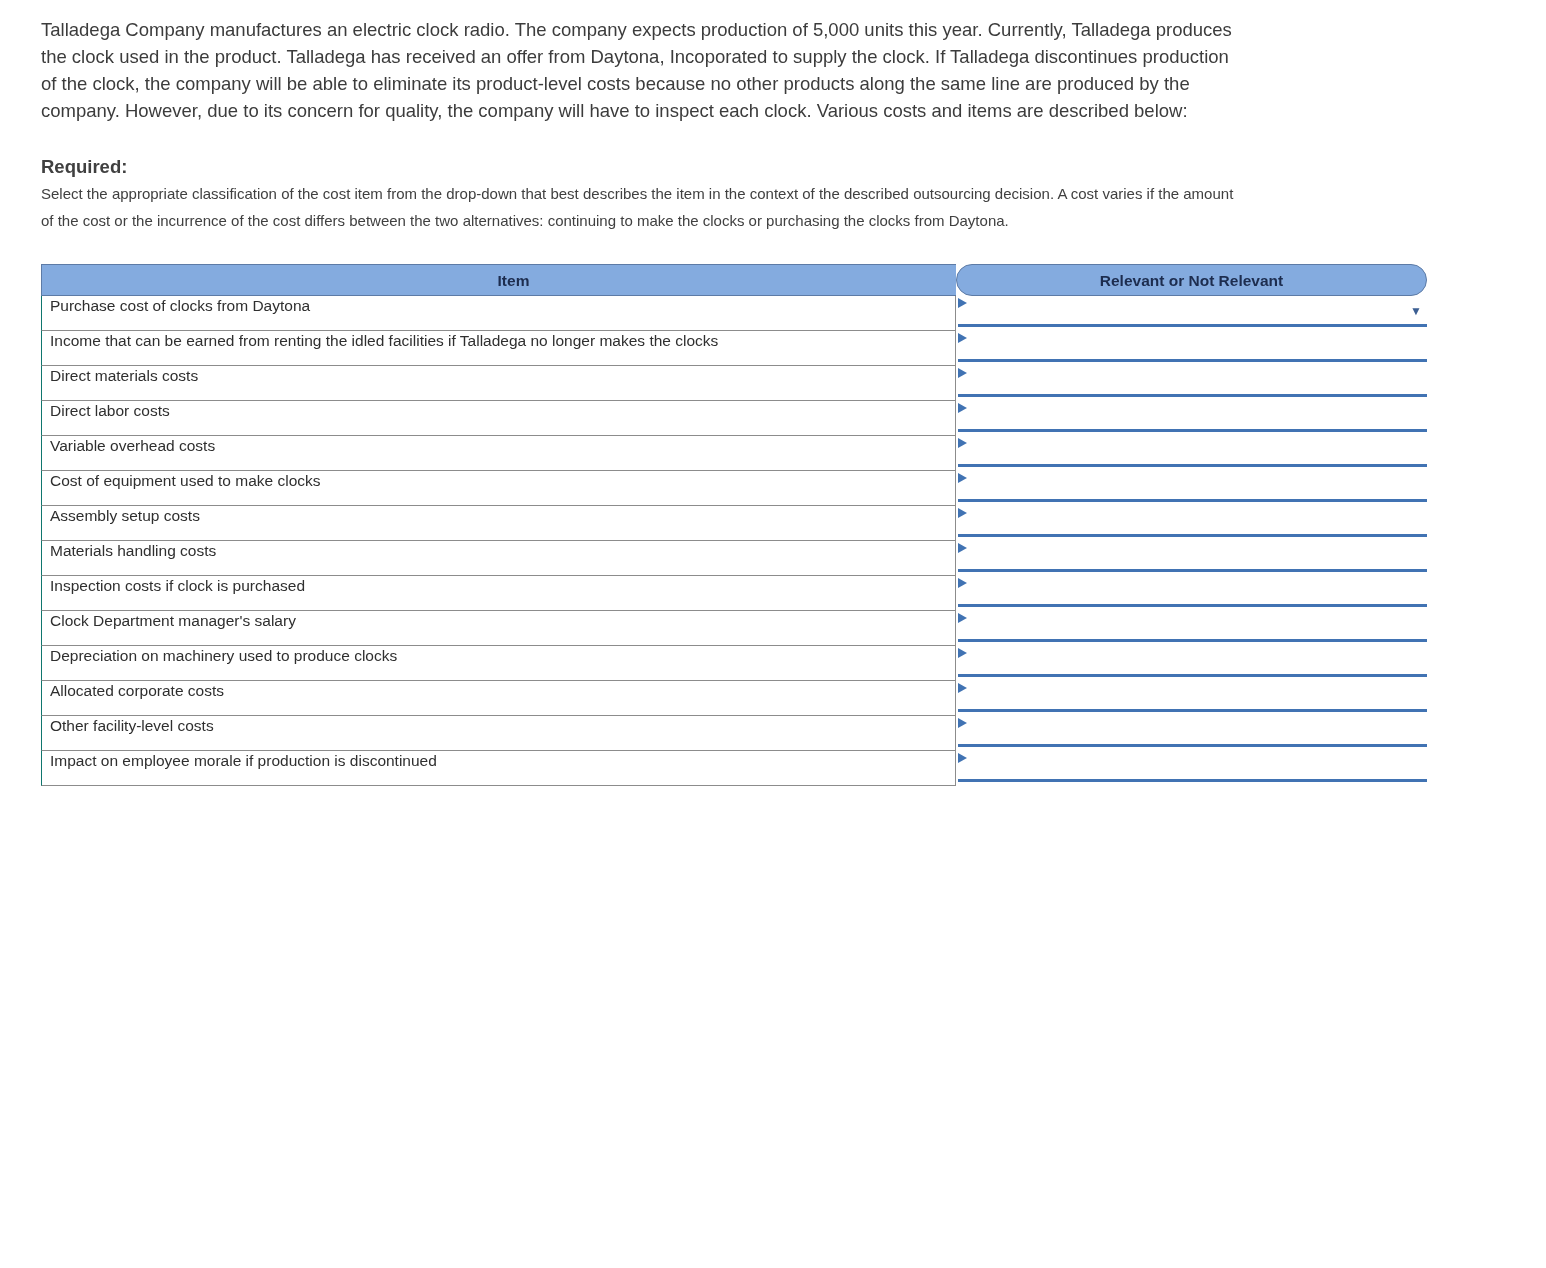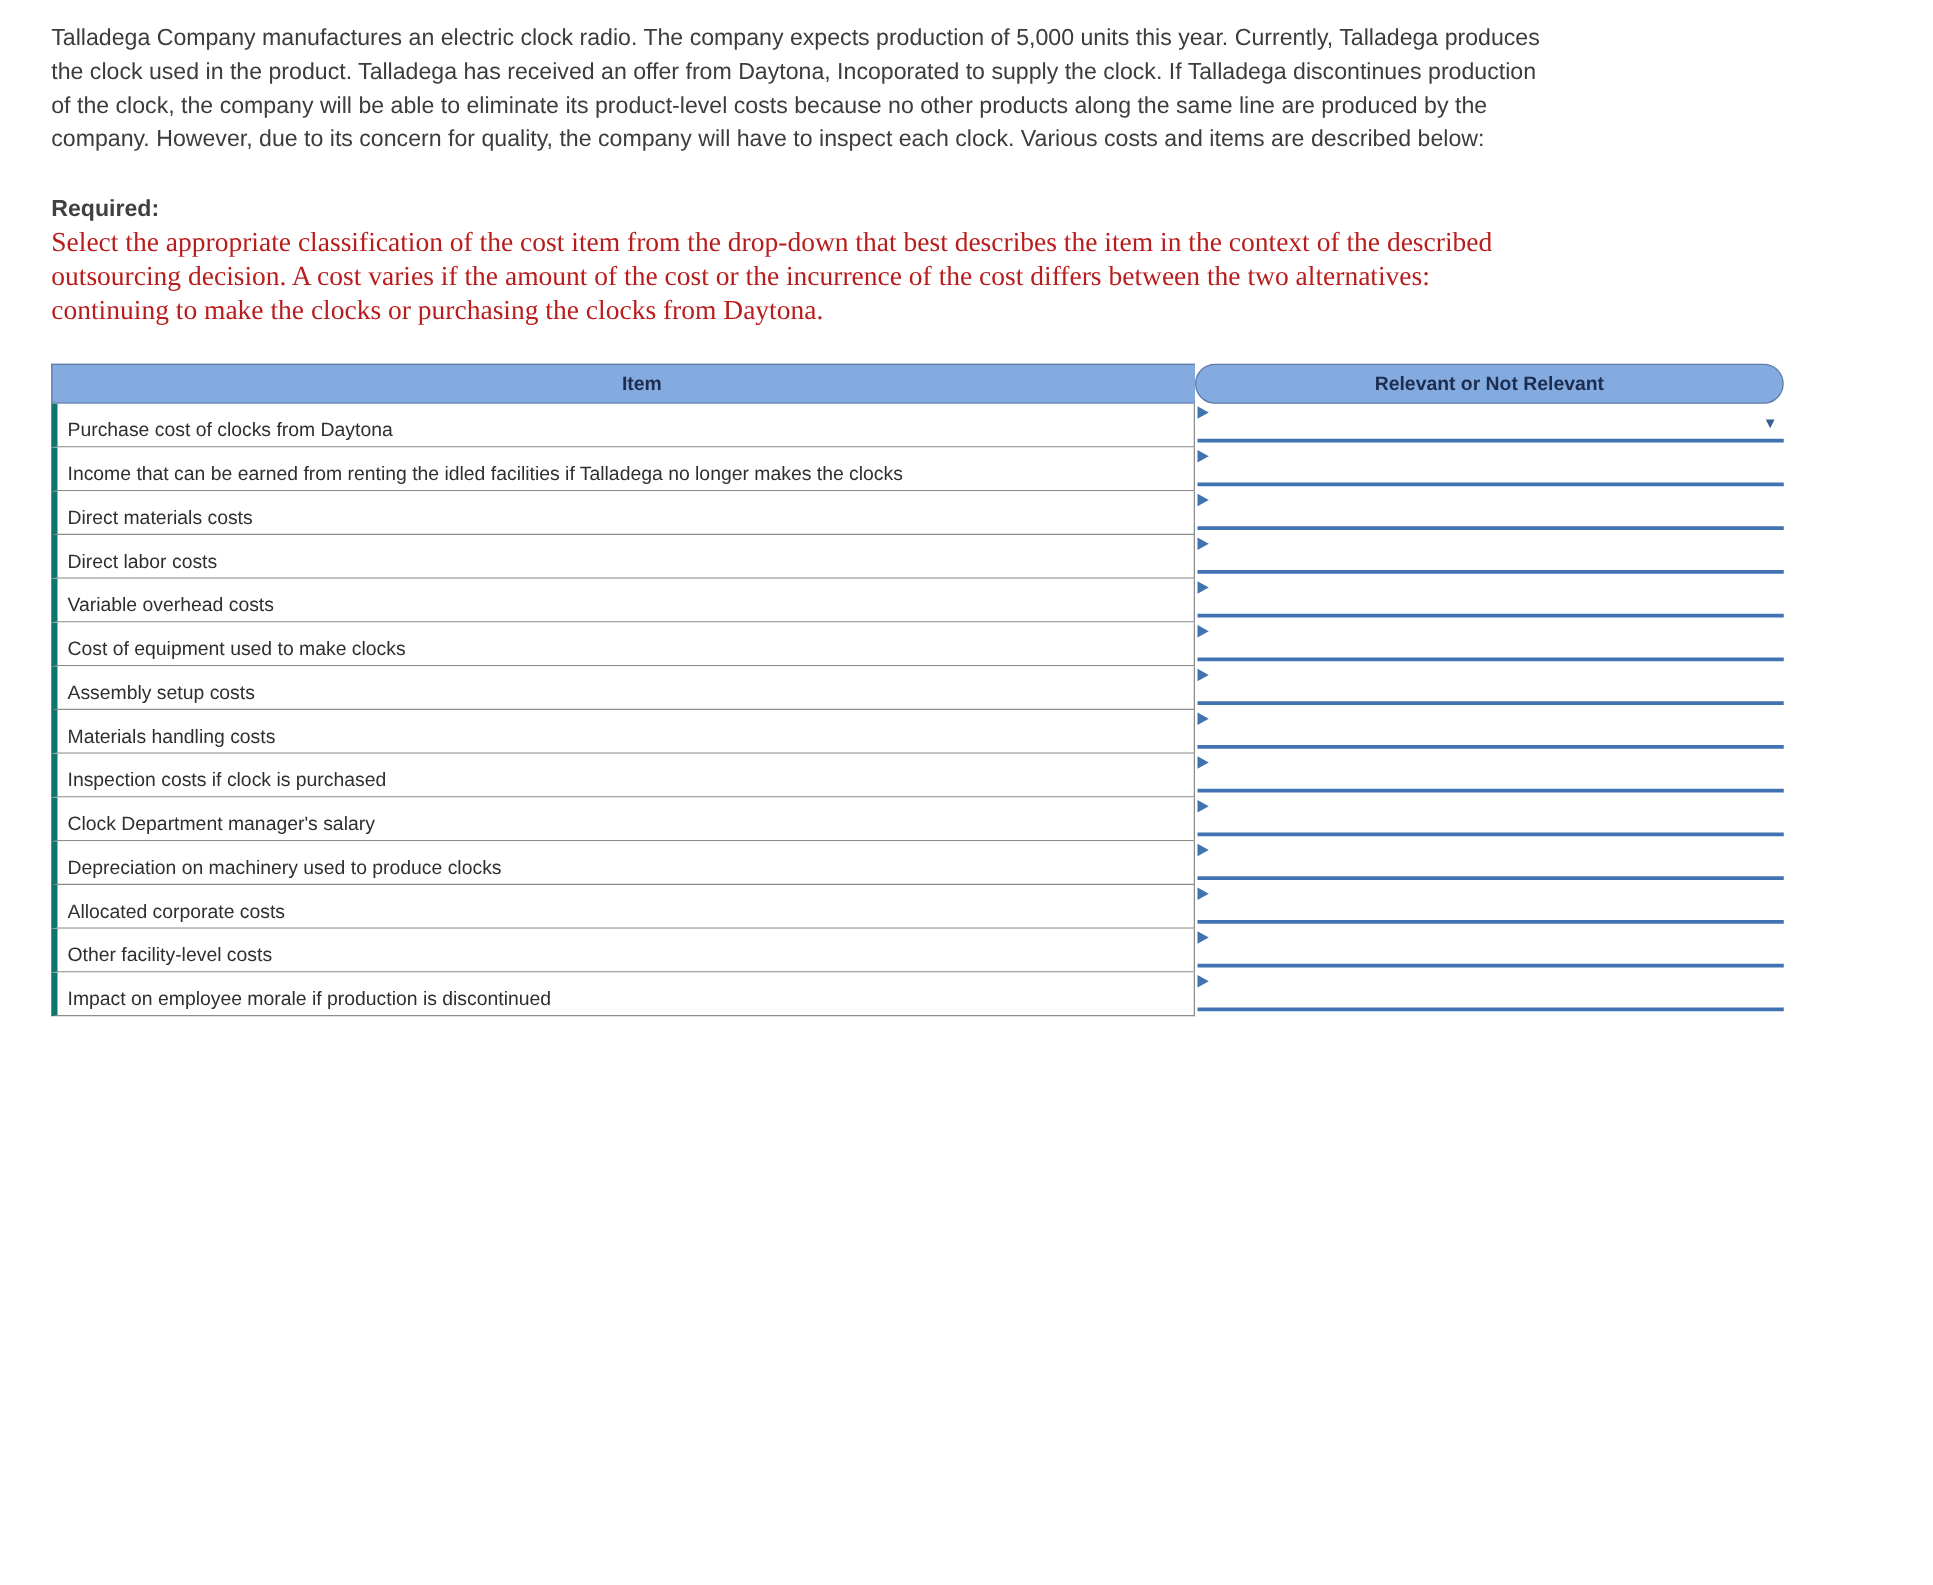--- a/index.html
+++ b/index.html
@@ -23,26 +23,25 @@
     margin: 0 0 29px 0;
     color: #3c3c3c;
   }
   .required-label {
     font-weight: bold;
     font-size: 18.5px;
     line-height: 27px;
     color: #404040;
   }
   .required-text {
-    font-size: 22px;
+    font-size: 15px;
     line-height: 27px;
     max-width: 1420px;
-    color: #b91c1c;
+    color: #404040;
     margin: 0 0 30px 0;
-    font-family: Liberation Serif, serif;
   }
 
   
   .cost-table {
     width: 1386px;
     margin-top: 28px;
   }
   .thead { display: flex; }
   .th {
     background: #84abdf;
@@ -53,26 +52,26 @@
     text-align: center;
     padding: 7px 4px 6px 4px;
     height: 32px;
   }
   .th-item { width: 915px; border-right: none; padding-left: 33px; }
   .th-rel  { flex: 1; border-radius: 16px; }
 
   .tr { display: flex; height: 35px; }
   .td-item {
     width: 915px;
-    border-left: 5px solid #0f766e;
+    border-left: 1px solid #0f766e;
     border-right: 1px solid #8c8c8c;
     border-bottom: 1px solid #8c8c8c;
     font-size: 15.5px;
     color: #2f2f2f;
-    padding: 13px 8px 0 8px;
+    padding: 1px 8px 0 8px;
     background: #ffffff;
     white-space: nowrap;
     overflow: hidden;
   }
   .td-rel {
     flex: 1;
     position: relative;
     padding: 0 0 0 2px;
   }
   .dropdown {

